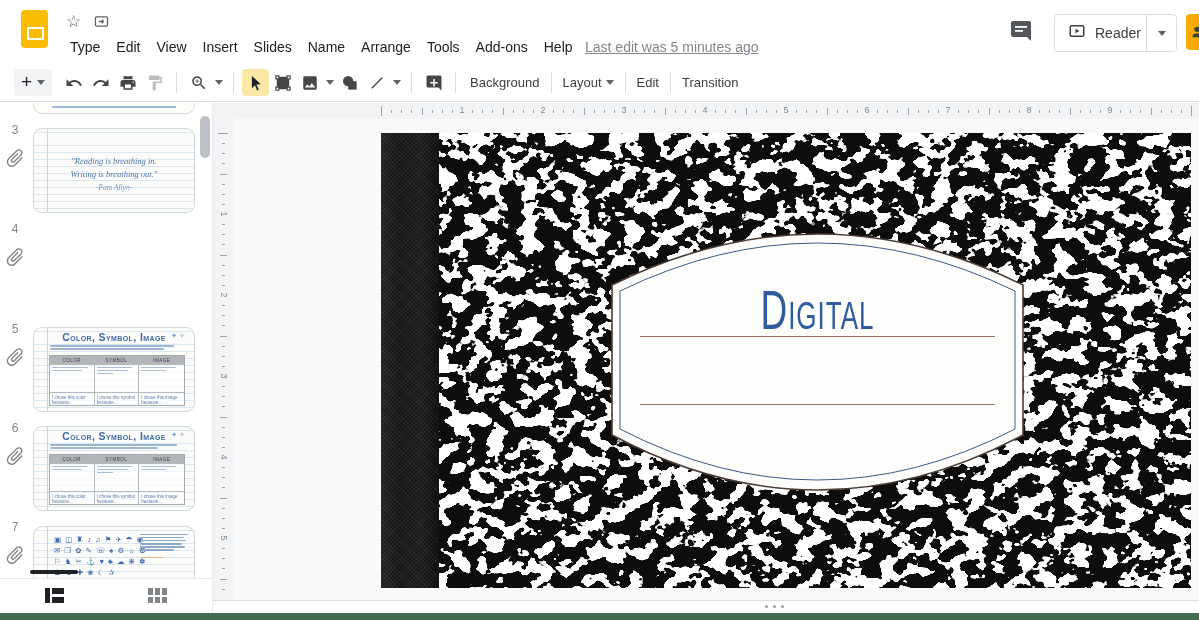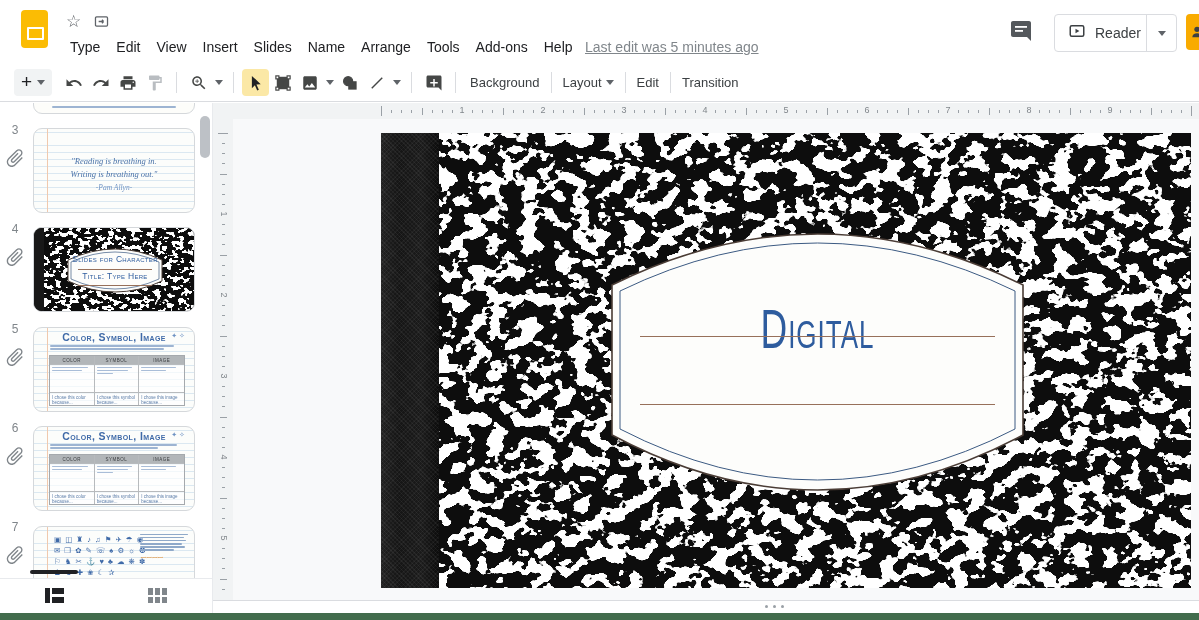--- a/index.html
+++ b/index.html
@@ -100,21 +100,21 @@
   
   .slide{position:absolute;left:148px;top:14px;width:810px;height:455px;background:#0d0d0d;overflow:hidden;}
   .slide svg.speckle{position:absolute;left:54px;top:0;width:756px;height:455px;}
   .binding{position:absolute;left:0;top:0;width:58px;height:455px;
       background:linear-gradient(90deg,#222 0,#151515 30%,#1b1b1b 70%,#0c0c0c 100%);}
   .binding:after{content:"";position:absolute;inset:0;
       background:repeating-linear-gradient(45deg,rgba(255,255,255,.05) 0 1px,transparent 1px 3px),
                  repeating-linear-gradient(-45deg,rgba(255,255,255,.04) 0 1px,transparent 1px 3px);}
   .cover-label{position:absolute;left:217px;top:92px;width:439px;height:270px;}
   .cover-label svg.shape{position:absolute;inset:0;}
-  .lrow{position:absolute;left:0;right:0;height:80px;display:flex;align-items:flex-end;justify-content:center;}
+  .lrow{position:absolute;left:0;right:0;height:80px;display:flex;align-items:center;justify-content:center;}
   .sc{font-variant:small-caps;color:#2e5c9e;letter-spacing:1px;display:inline-block;transform:scaleY(1.5);white-space:nowrap;}
   .rule{position:absolute;left:42px;right:42px;height:1px;background:#97705a;}
   
   .notes{position:absolute;left:213px;top:497px;width:986px;height:13px;background:#fff;border-top:1px solid #dadce0;box-sizing:border-box;cursor:row-resize;}
   .dots{position:absolute;left:552px;top:4px;display:flex;gap:5px;}
   .dots i{width:3px;height:3px;border-radius:50%;background:#9aa0a6;}
   .taskbar{position:absolute;left:0;top:613px;width:100%;height:7px;background:#426c4d;}
 </style>
 </head>
 <body>
@@ -308,36 +308,20 @@
           <div class="quote-attrib">-Pam Allyn-</div>
         </div>
       </div>
 
       <span class="slide-num" style="top:119px;">4</span>
       <span class="clip" style="top:143px;">
         <svg viewBox="0 0 24 24">
             <path d="M16.5 6v11.5c0 2.21-1.79 4-4 4s-4-1.79-4-4V5c0-1.38 1.12-2.5 2.5-2.5s2.5 1.12 2.5 2.5v10.5c0 .55-.45 1-1 1s-1-.45-1-1V6H10v9.5c0 1.38 1.12 2.5 2.5 2.5s2.5-1.12 2.5-2.5V5c0-2.21-1.79-4-4-4S7 2.79 7 5v12.5c0 3.04 2.46 5.5 5.5 5.5s5.5-2.46 5.5-5.5V6h-1.5z"></path>
           </svg>
       </span>
-      <div class="thumb" style="top:124px;background:#0d0d0d;">
-        <svg class="speckle" style="position:absolute;left:10px;top:0;width:152px;height:85px;">
-          <rect width="152" height="85" fill="#0d0d0d" filter="url(#marbleSmall)"></rect>
-        </svg>
-        <div class="mini-binding"></div>
-        <div class="mini-label">
-          <svg class="shape" viewBox="0 0 100 47">
-            <path d="M3 13 Q 50 -9 97 13 L 97 34 Q 50 56 3 34 Z" fill="#fdfdfb" stroke="#4a3c35" stroke-width="1"></path>
-            <path d="M6 15 Q 50 -5 94 15 L 94 32 Q 50 52 6 32 Z" fill="none" stroke="#3c5a82" stroke-width="0.7"></path>
-          </svg>
-          <div class="mini-line" style="top:7px;">Slides for Character</div>
-          <div class="mini-rule" style="top:22px;"></div>
-          <div class="mini-line" style="top:24px;">Title: Type Here</div>
-          <div class="mini-rule" style="top:38px;"></div>
-        </div>
-      </div>
 
       <span class="slide-num" style="top:219px;">5</span>
       <span class="clip" style="top:243px;">
         <svg viewBox="0 0 24 24">
             <path d="M16.5 6v11.5c0 2.21-1.79 4-4 4s-4-1.79-4-4V5c0-1.38 1.12-2.5 2.5-2.5s2.5 1.12 2.5 2.5v10.5c0 .55-.45 1-1 1s-1-.45-1-1V6H10v9.5c0 1.38 1.12 2.5 2.5 2.5s2.5-1.12 2.5-2.5V5c0-2.21-1.79-4-4-4S7 2.79 7 5v12.5c0 3.04 2.46 5.5 5.5 5.5s5.5-2.46 5.5-5.5V6h-1.5z"></path>
           </svg>
       </span>
       <div class="thumb paper" style="top:224px;">
         <div class="mini-title">Color, Symbol, Image</div>
         <div class="mini-stars">✦ ✧</div>

